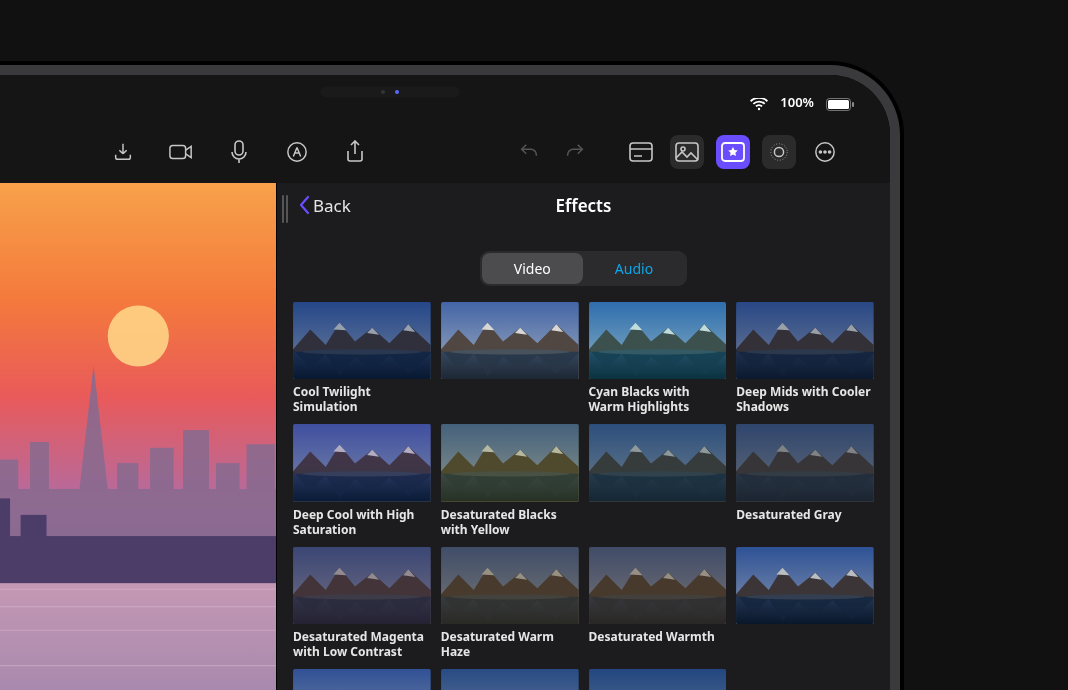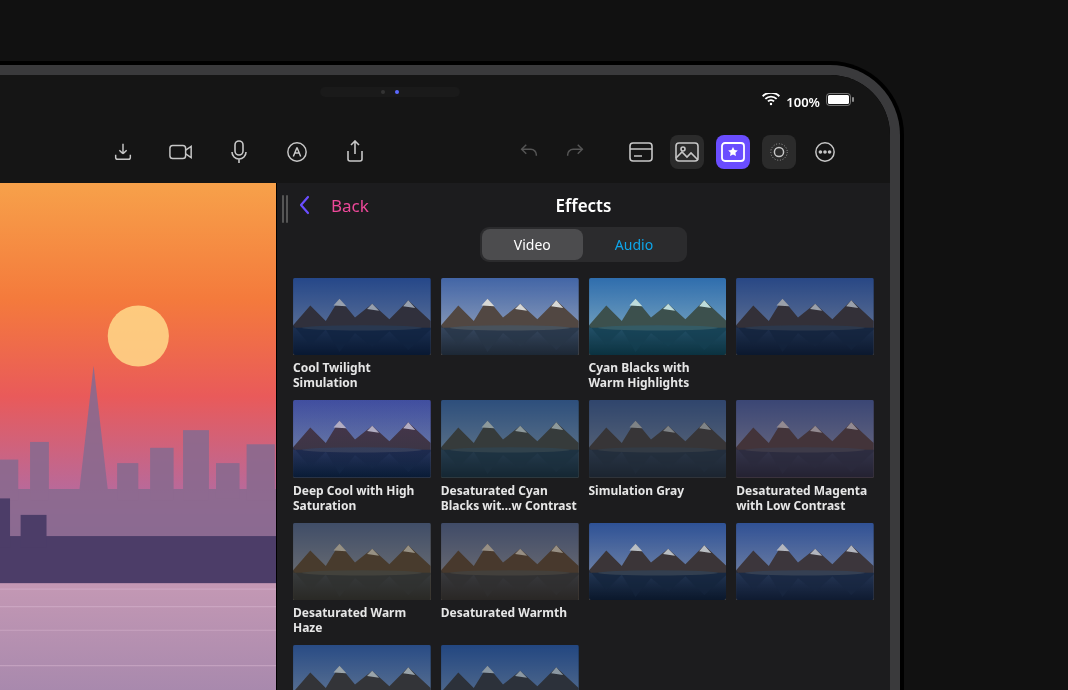--- a/index.html
+++ b/index.html
@@ -33,22 +33,22 @@
     inset: 0;
     background: #151515;
   }
 
   
   .status-bar {
     position: absolute;
     top: 18px;
     right: 36px;
     display: flex;
-    align-items: flex-start;
-    gap: 6px;
+    align-items: flex-end;
+    gap: 12px;
     font-size: 13px;
     font-weight: 600;
     color: #fff;
   }
   .wifi-icon, .battery-icon {
     display: inline-flex;
     align-items: center;
   }
 
   
@@ -158,29 +158,29 @@
     justify-content: center;
     font-size: 17px;
     font-weight: 600;
     color: #fff;
   }
   .back {
     position: absolute;
     left: 22px;
     display: flex;
     align-items: center;
-    gap: 20px;
-    color: #ec4899;
+    gap: 2px;
+    color: #e5e5e5;
     font-size: 17px;
     font-weight: 400;
   }
 
   .segmented {
     align-self: center;
-    margin-top: 0;
+    margin-top: 24px;
     display: flex;
     background: #2b2b2d;
     border-radius: 9px;
     padding: 2px;
   }
   .segmented .seg {
     padding: 6px 32px;
     font-size: 14px;
     border-radius: 8px;
     color: #0ea5e9;
@@ -486,44 +486,52 @@
                 </svg>
               </div>
               <div class="effect-label">Cyan Blacks with Warm Highlights</div>
             </div>
             <div class="effect">
               <div class="thumb f-deepcool">
                 <svg viewBox="0 0 160 90">
                   <use href="#mt-thumb"></use>
                 </svg>
               </div>
+              <div class="effect-label">Deep Mids with Cooler Shadows</div>
             </div>
             <div class="effect">
               <div class="thumb f-deepsat">
                 <svg viewBox="0 0 160 90">
                   <use href="#mt-thumb"></use>
                 </svg>
               </div>
               <div class="effect-label">Deep Cool with High Saturation</div>
             </div>
             <div class="effect">
+              <div class="thumb f-desatyellow">
+                <svg viewBox="0 0 160 90">
+                  <use href="#mt-thumb"></use>
+                </svg>
+              </div>
+              <div class="effect-label">Desaturated Blacks with Yellow</div>
+            </div>
+            <div class="effect">
               <div class="thumb f-desatcyan">
                 <svg viewBox="0 0 160 90">
                   <use href="#mt-thumb"></use>
                 </svg>
               </div>
-              <div class="effect-label">Desaturated Cyan Blacks wit…w Contrast</div>
             </div>
             <div class="effect">
               <div class="thumb f-desatgray">
                 <svg viewBox="0 0 160 90">
                   <use href="#mt-thumb"></use>
                 </svg>
               </div>
-              <div class="effect-label">Simulation Gray</div>
+              <div class="effect-label">Desaturated Gray</div>
             </div>
             <div class="effect">
               <div class="thumb f-desatmag">
                 <svg viewBox="0 0 160 90">
                   <use href="#mt-thumb"></use>
                 </svg>
               </div>
               <div class="effect-label">Desaturated Magenta with Low Contrast</div>
             </div>
             <div class="effect">

